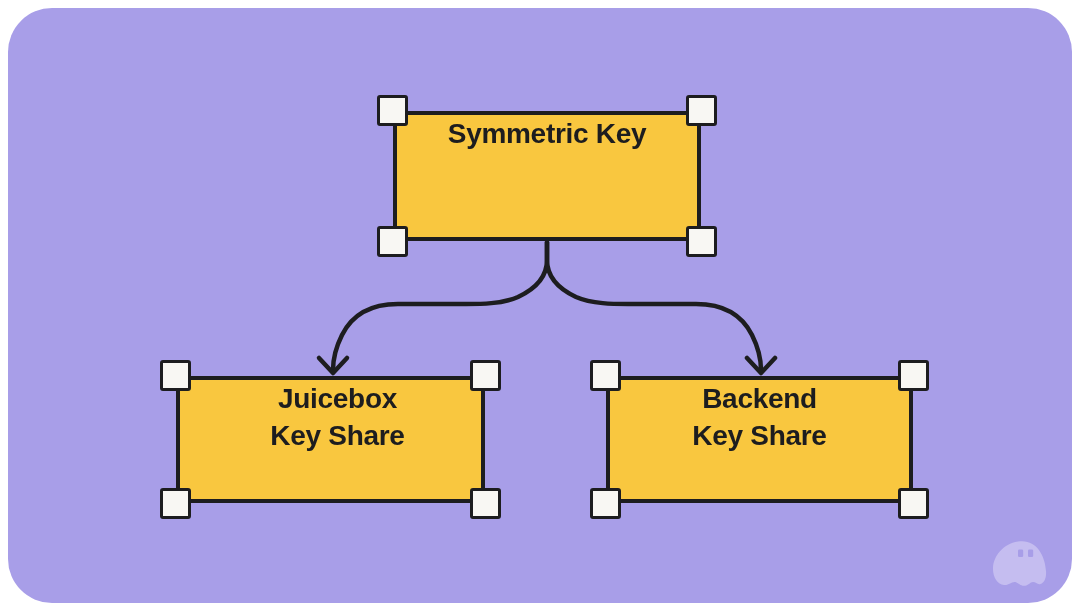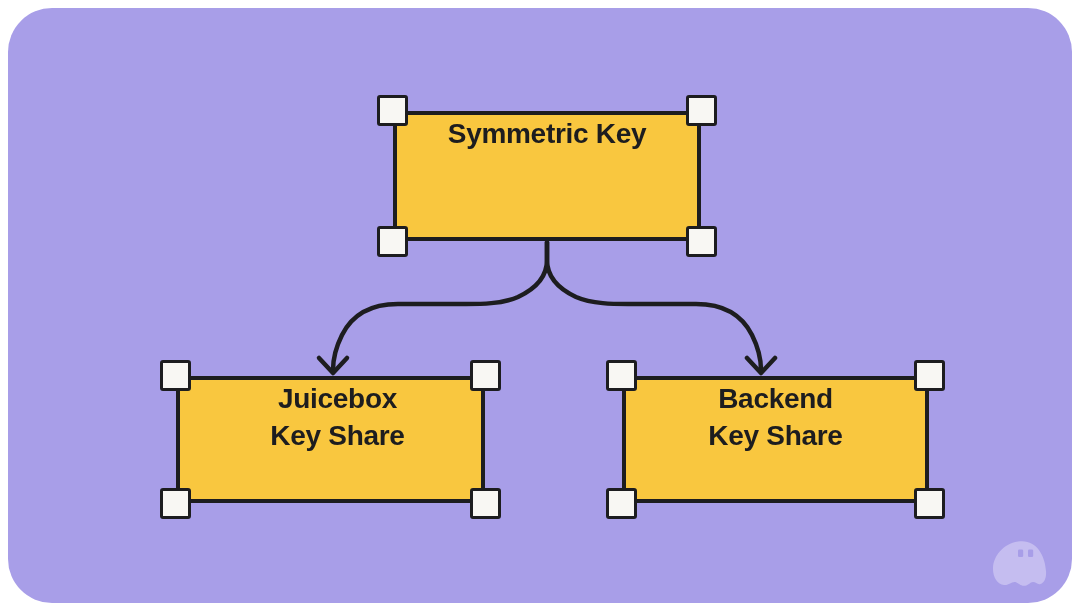--- a/index.html
+++ b/index.html
@@ -52,21 +52,21 @@
     justify-content: flex-start;
     text-align: center;
     color: var(--text);
     font-weight: 700;
     font-size: 28px;
     line-height: 37px;
     letter-spacing: -0.3px;
   }
   .node-top   { left: 385px; top: 103px; width: 308px; height: 130px; }
   .node-left  { left: 168px; top: 368px; width: 309px; height: 127px; padding-left: 14px; }
-  .node-right { left: 598px; top: 368px; width: 307px; height: 127px; margin-left: 16px; }
+  .node-right { left: 598px; top: 368px; width: 307px; height: 127px; }
   .handle {
     position: absolute;
     width: 31px; height: 31px;
     background: var(--handle-fill);
     border: 3.5px solid var(--node-border);
     border-radius: 3px;
   }
   .handle.tl { left: -20px;  top: -20px; }
   .handle.tr { right: -20px; top: -20px; }
   .handle.bl { left: -20px;  bottom: -20px; }

